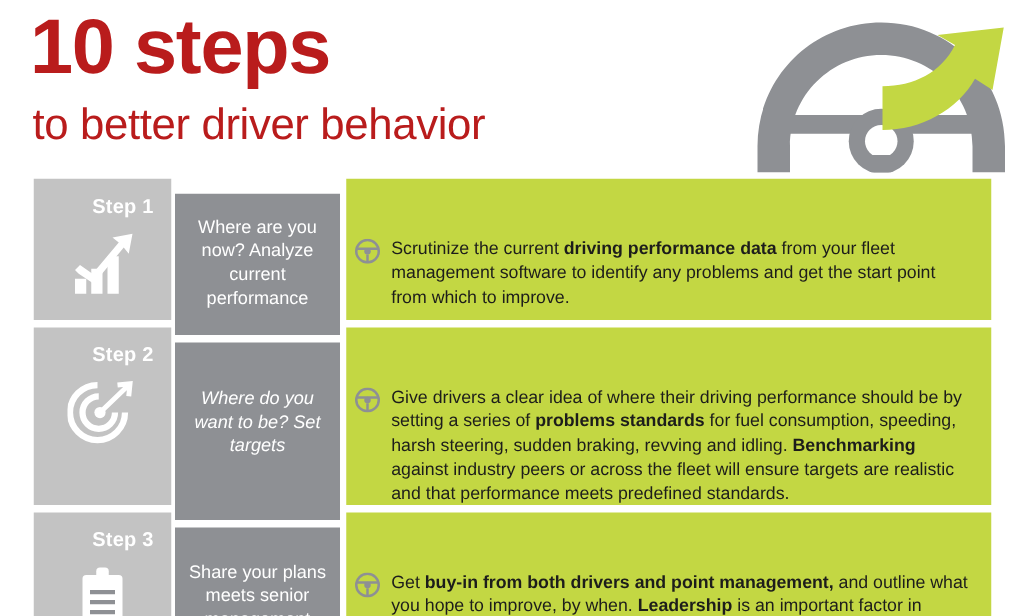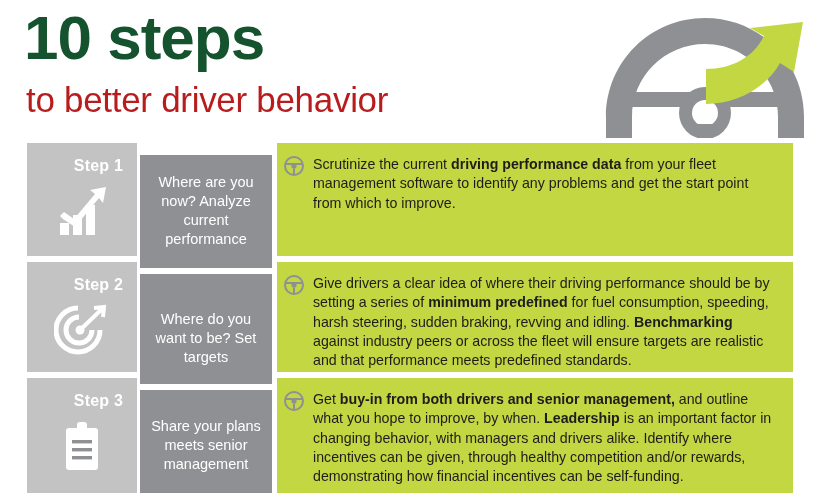--- a/index.html
+++ b/index.html
@@ -28,21 +28,21 @@
     top: 0;
     width: 820px;
     height: 140px;
   }
   .title-main {
     position: absolute;
     left: 24px;
     top: 7px;
     font-size: 62px;
     font-weight: bold;
-    color: #14532d;
+    color: #b91c1c;
     letter-spacing: -1px;
     line-height: 1;
     white-space: nowrap;
   }
   .title-sub {
     position: absolute;
     left: 26px;
     top: 82px;
     font-size: 35px;
     font-weight: normal;
@@ -72,21 +72,21 @@
     left: 0;
     top: 143px;
     width: 820px;
   }
   .row {
     position: relative;
     width: 820px;
     margin-bottom: 6px;
   }
   .row-1 { height: 113px; }
-  .row-2 { height: 110px; }
+  .row-2 { height: 142px; }
   .row-3 { height: 131px; }
   .row-4 { height: 14px; }
 
   .col-step {
     position: absolute;
     left: 27px;
     top: 0;
     width: 110px;
     height: 100%;
     background: #c3c3c3;
@@ -132,26 +132,27 @@
   .question-text {
     position: absolute;
     left: 6px;
     right: 6px;
     text-align: center;
     font-size: 14.5px;
     line-height: 19px;
     color: #ffffff;
   }
   .row-1 .question-text { top: 18px; }
-  .row-2 .question-text { top: 36px; }
+  .row-2 .question-text { top: 36px; font-style: italic; }
   .row-3 .question-text { top: 27px; }
 
   .body-inner {
     position: relative;
     padding: 12px 14px 0 10px;
+    margin-top: 35px;
   }
   .wheel-bullet {
     position: absolute;
     left: 7px;
     top: 13px;
     width: 20px;
     height: 20px;
   }
   .wheel-bullet svg { display: block; width: 20px; height: 20px; }
   .body-text {
@@ -239,21 +240,21 @@
       <div class="col-body">
         <div class="body-inner">
           <span class="wheel-bullet">
             <svg viewBox="0 0 20 20" xmlns="http://www.w3.org/2000/svg">
               <circle cx="10" cy="10" r="9" fill="none" stroke="#8E9094" stroke-width="2"></circle>
               <circle cx="10" cy="10" r="2.6" fill="#8E9094"></circle>
               <path d="M2 8 L18 8" stroke="#8E9094" stroke-width="2"></path>
               <path d="M10 12.6 L10 19" stroke="#8E9094" stroke-width="2"></path>
             </svg>
           </span>
-          <p class="body-text">Give drivers a clear idea of where their driving performance should be by setting a series of <b>minimum predefined</b> for fuel consumption, speeding, harsh steering, sudden braking, revving and idling. <b>Benchmarking</b> against industry peers or across the fleet will ensure targets are realistic and that performance meets predefined standards.</p>
+          <p class="body-text">Give drivers a clear idea of where their driving performance should be by setting a series of <b>problems standards</b> for fuel consumption, speeding, harsh steering, sudden braking, revving and idling. <b>Benchmarking</b> against industry peers or across the fleet will ensure targets are realistic and that performance meets predefined standards.</p>
         </div>
       </div>
     </div>
 
     <div class="row row-3">
       <div class="col-step">
         <div class="step-label">Step 3</div>
         <div class="step-icon">
           <svg viewBox="0 0 56 56" xmlns="http://www.w3.org/2000/svg">
             <rect x="12" y="10" width="32" height="42" rx="3" fill="#ffffff"></rect>
@@ -270,21 +271,21 @@
       <div class="col-body">
         <div class="body-inner">
           <span class="wheel-bullet">
             <svg viewBox="0 0 20 20" xmlns="http://www.w3.org/2000/svg">
               <circle cx="10" cy="10" r="9" fill="none" stroke="#8E9094" stroke-width="2"></circle>
               <circle cx="10" cy="10" r="2.6" fill="#8E9094"></circle>
               <path d="M2 8 L18 8" stroke="#8E9094" stroke-width="2"></path>
               <path d="M10 12.6 L10 19" stroke="#8E9094" stroke-width="2"></path>
             </svg>
           </span>
-          <p class="body-text">Get <b>buy-in from both drivers and senior management,</b> and outline what you hope to improve, by when. <b>Leadership</b> is an important factor in changing behavior, with managers and drivers alike. Identify where incentives can be given, through healthy competition and/or rewards, demonstrating how financial incentives can be self-funding.</p>
+          <p class="body-text">Get <b>buy-in from both drivers and point management,</b> and outline what you hope to improve, by when. <b>Leadership</b> is an important factor in changing behavior, with managers and drivers alike. Identify where incentives can be given, through healthy competition and/or rewards, demonstrating how financial incentives can be self-funding.</p>
         </div>
       </div>
     </div>
 
     <div class="row row-4">
       <div class="col-step"></div>
       <div class="col-question"></div>
       <div class="col-body"></div>
     </div>
 

